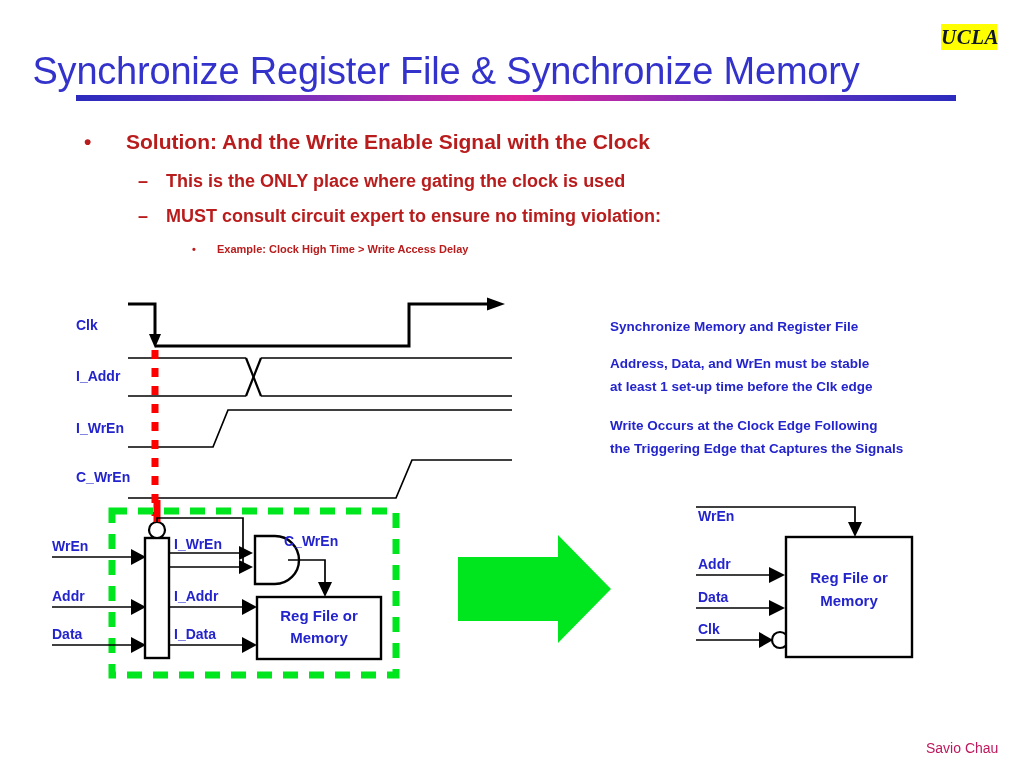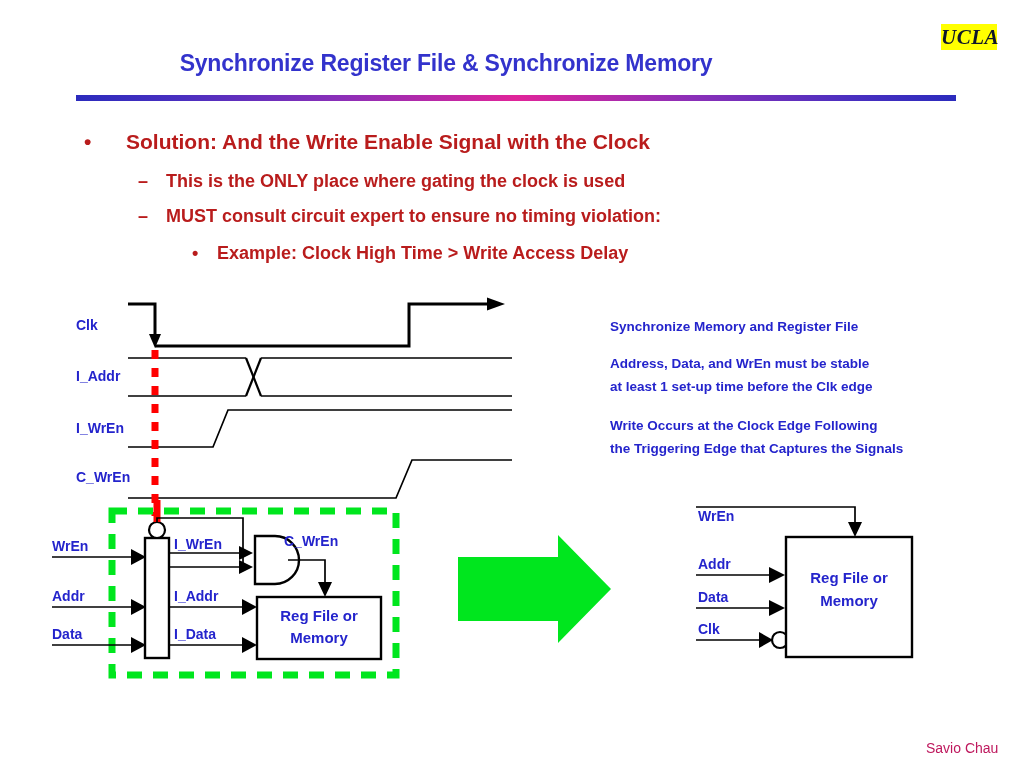--- a/index.html
+++ b/index.html
@@ -36,22 +36,22 @@
   }
   
   #title {
     position: absolute;
     left: 0px;
     top: 50px;
     width: 892px;
     text-align: center;
     color: #3333cc;
     font-family: "Liberation Sans", sans-serif;
-    font-weight: bold;
-    font-size: 23px;
+    font-weight: normal;
+    font-size: 38px;
     letter-spacing: -0.2px;
     white-space: nowrap;
   }
   #title-rule {
     position: absolute;
     left: 76px;
     top: 95px;
     width: 880px;
     height: 6px;
     background: linear-gradient(to right,
@@ -69,21 +69,21 @@
   .bullet-mark {
     display: inline-block;
     text-align: left;
   }
   #b1 { left: 84px; top: 130px; font-size: 21px; }
   #b1 .bullet-mark { width: 42px; }
   #b2 { left: 138px; top: 171px; font-size: 18px; }
   #b2 .bullet-mark { width: 28px; }
   #b3 { left: 138px; top: 206px; font-size: 18px; }
   #b3 .bullet-mark { width: 28px; }
-  #b4 { left: 192px; top: 243px; font-size: 18px; }
+  #b4 { left: 192px; top: 243px; font-size: 11px; }
   #b4 .bullet-mark { width: 25px; }
 
   
   #diagram {
     position: absolute;
     left: 0;
     top: 0;
     width: 1024px;
     height: 768px;
   }

